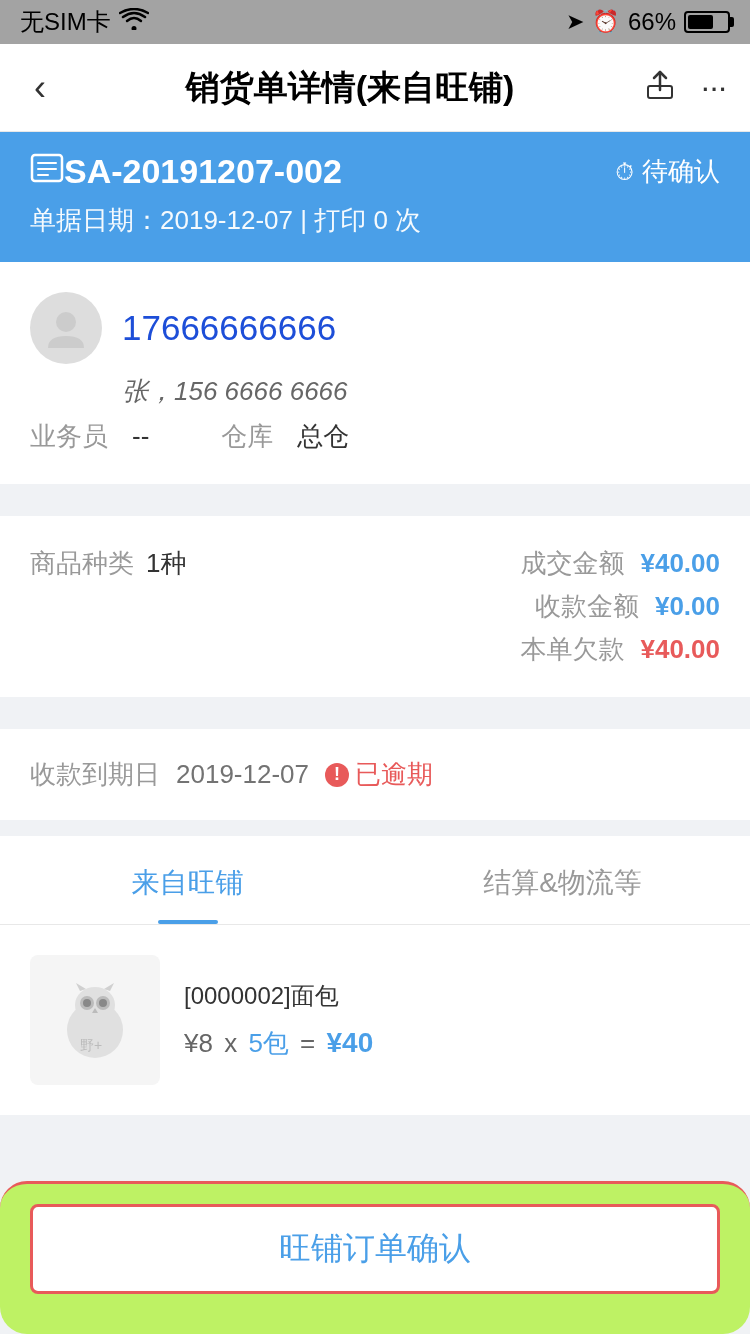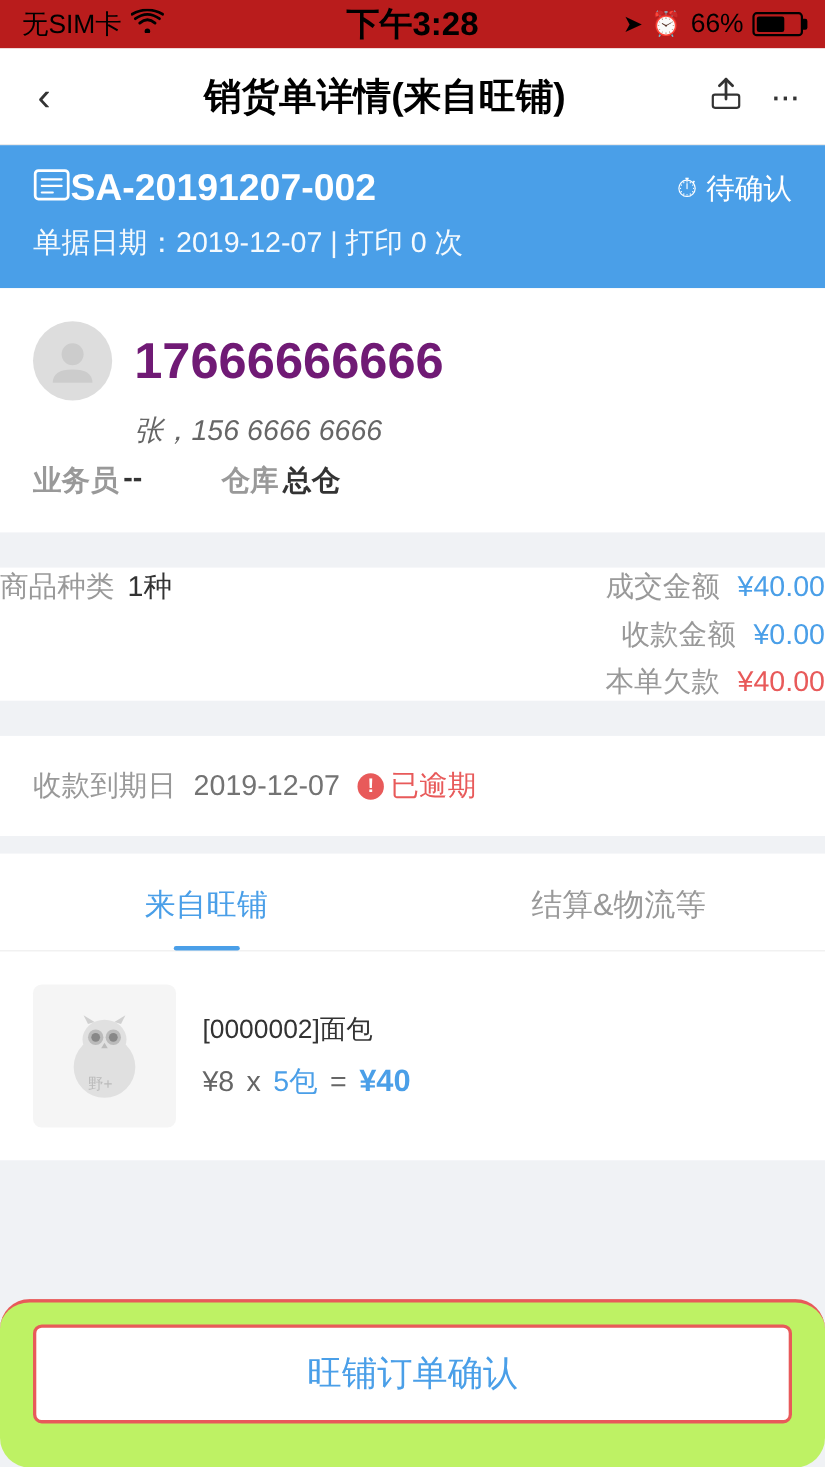--- a/index.html
+++ b/index.html
@@ -11,21 +11,21 @@
       font-family: -apple-system, 'PingFang SC', 'Helvetica Neue', Arial, sans-serif;
       font-size: 28px;
       color: #333;
       position: relative;
     }
 
     
     .status-bar {
       width: 100%;
       height: 44px;
-      background: #b91c1c;
+      background: #a3a3a3;
       display: flex;
       align-items: center;
       justify-content: space-between;
       padding: 0 20px;
       font-size: 24px;
       color: #000;
     }
     .status-bar-left {
       display: flex;
       align-items: center;
@@ -167,58 +167,58 @@
       border-radius: 50%;
       background: #ddd;
       display: flex;
       align-items: center;
       justify-content: center;
       font-size: 36px;
       color: #999;
       flex-shrink: 0;
     }
     .customer-name {
-      font-size: 46px;
-      font-weight: 700;
-      color: #701a75;
+      font-size: 35px;
+      font-weight: 400;
+      color: #1d4ed8;
     }
     .customer-detail {
       font-size: 26px;
       color: #666;
       margin-left: 92px;
       margin-bottom: 10px;
       font-style: italic;
     }
     .customer-meta {
       display: flex;
       align-items: center;
       margin-left: 0;
       margin-top: 10px;
       font-size: 26px;
       color: #666;
     }
     .customer-meta-item {
       display: flex;
-      align-items: flex-start;
-      gap: 4px;
-      font-weight: bold;
+      align-items: center;
+      gap: 24px;
     }
     .customer-meta-item + .customer-meta-item {
       margin-left: 72px;
     }
     .meta-label {
       color: #999;
     }
     .meta-value {
       color: #333;
     }
 
     
     .summary-section {
       background: #fff;
+      padding: 30px;
       margin-bottom: 16px;
       display: flex;
       align-items: flex-start;
       justify-content: space-between;
     }
     .summary-left {
       display: flex;
       flex-direction: column;
       gap: 8px;
     }
@@ -245,21 +245,21 @@
       display: flex;
       align-items: center;
       font-size: 26px;
     }
     .amount-label {
       color: #999;
       margin-right: 16px;
     }
     .amount-value {
       color: #4a9fe8;
-      font-weight: 400;
+      font-weight: 700;
     }
     .amount-value.red {
       color: #e85a5a;
     }
 
     
     .due-section {
       background: #fff;
       padding: 28px 30px;
       margin-bottom: 0;
@@ -428,21 +428,20 @@
     <span>无SIM卡</span>
     <span>
       <svg width="30" height="22" viewBox="0 0 30 22">
         <path d="M15 18 a2.5 2.5 0 0 1 2.5 2.5 2.5 2.5 0 0 1-5 0 2.5 2.5 0 0 1 2.5-2.5z" fill="#000"></path>
         <path d="M8 13 Q15 7 22 13" stroke="#000" stroke-width="2.5" fill="none" stroke-linecap="round"></path>
         <path d="M4 9 Q15 1 26 9" stroke="#000" stroke-width="2.5" fill="none" stroke-linecap="round"></path>
         <path d="M1 5 Q15 -3 29 5" stroke="#000" stroke-width="2.5" fill="none" stroke-linecap="round"></path>
       </svg>
     </span>
   </div>
-  <div class="status-bar-center">下午3:28</div>
   <div class="status-bar-right">
     <span style="font-size:22px;">➤</span>
     <span style="font-size:22px;">⏰</span>
     <span>66%</span>
     <div class="battery-icon">
       <div class="battery-fill"></div>
     </div>
   </div>
 </div>
 

